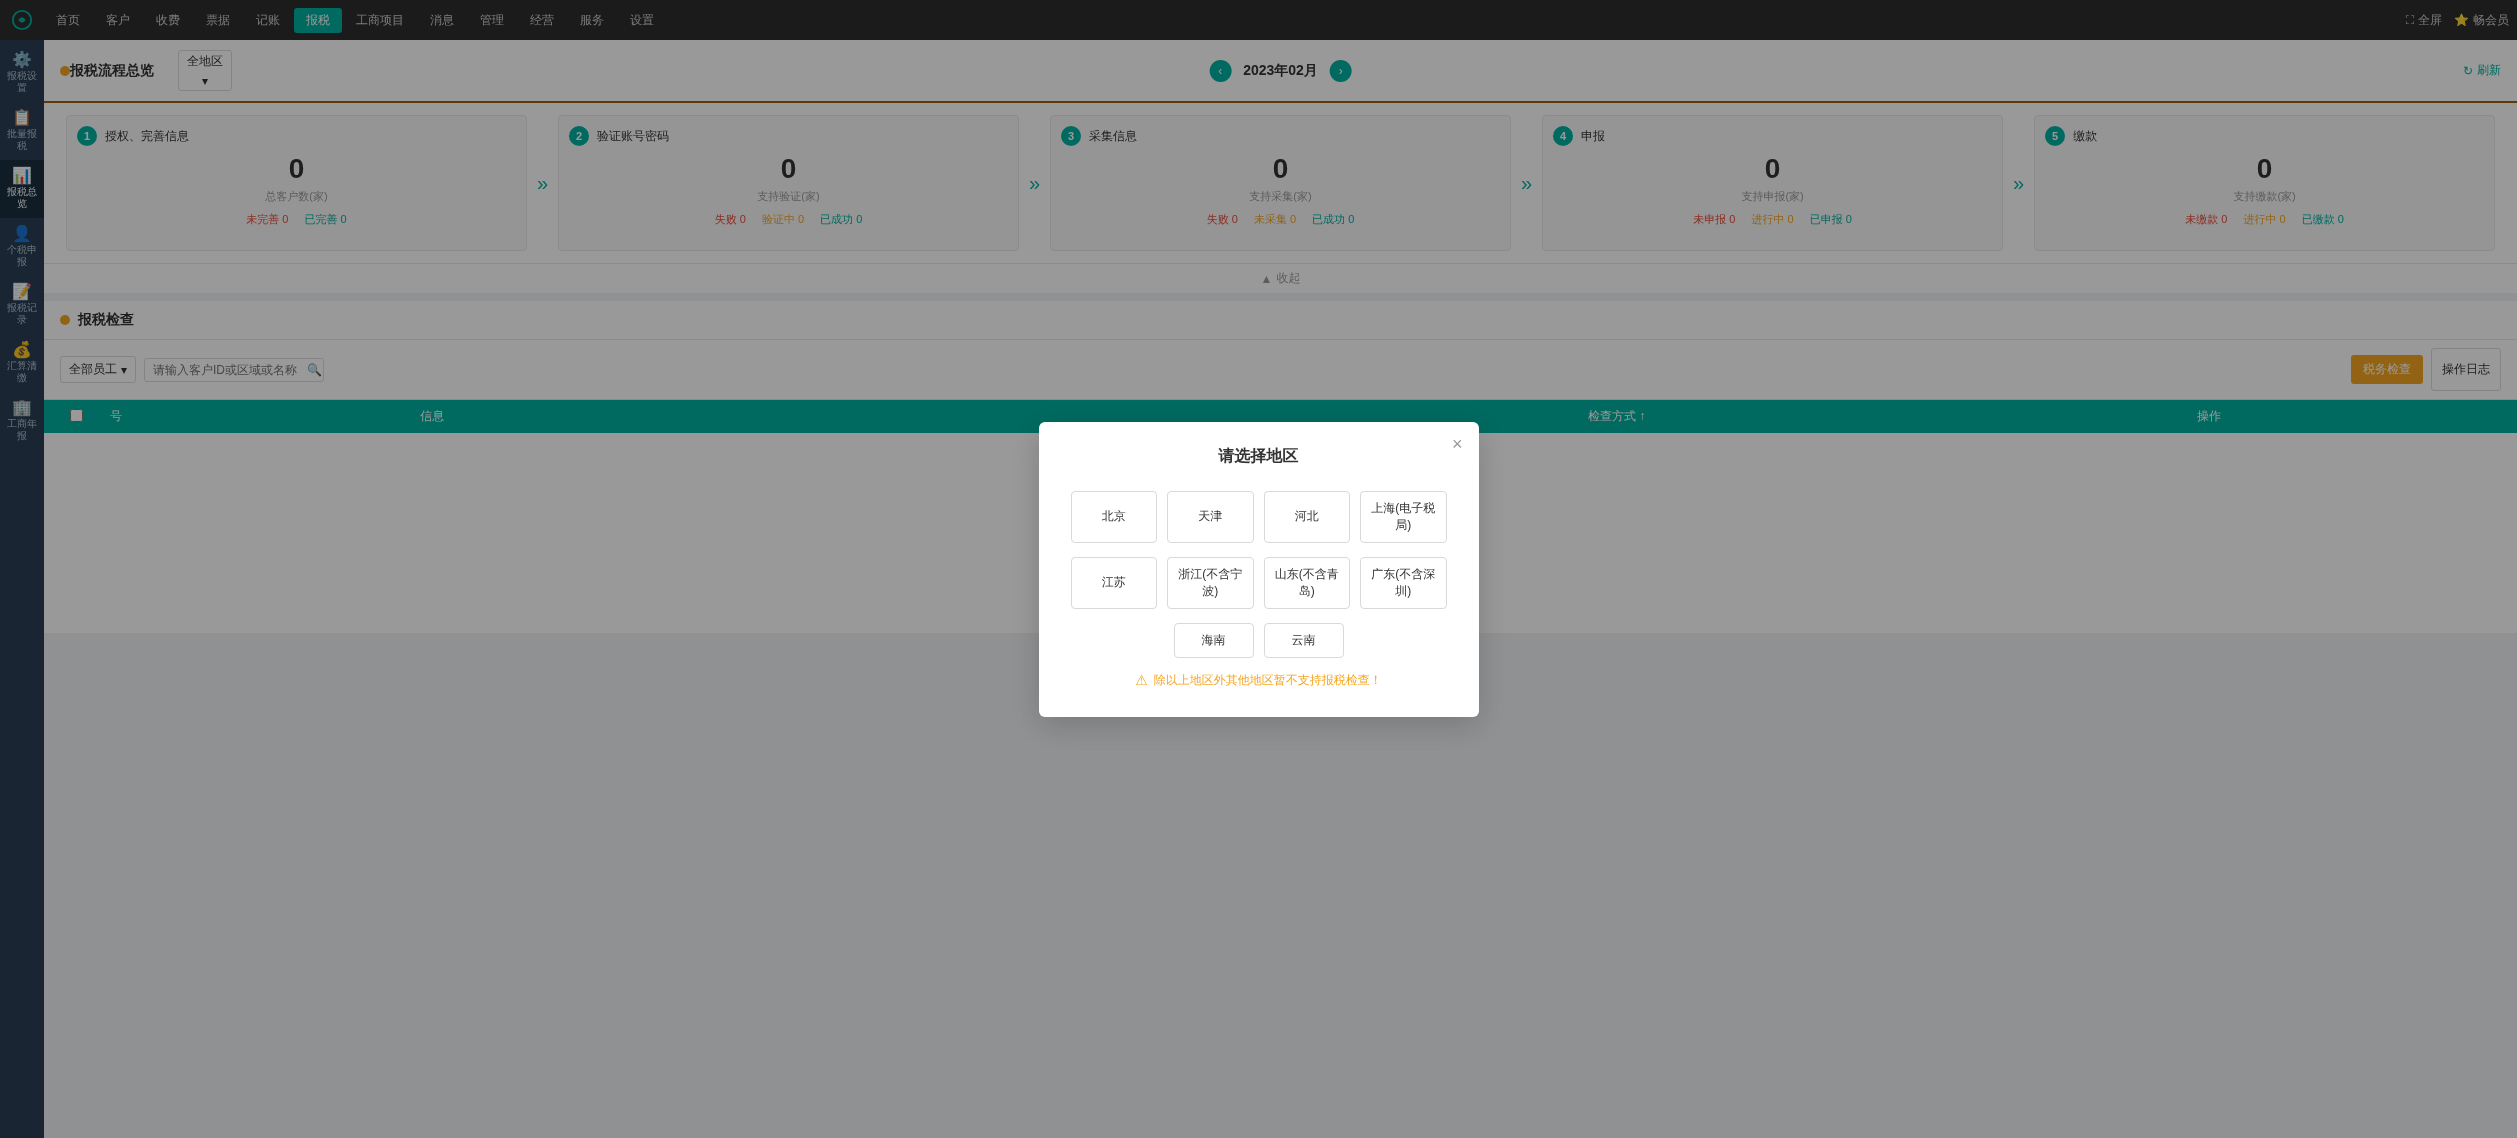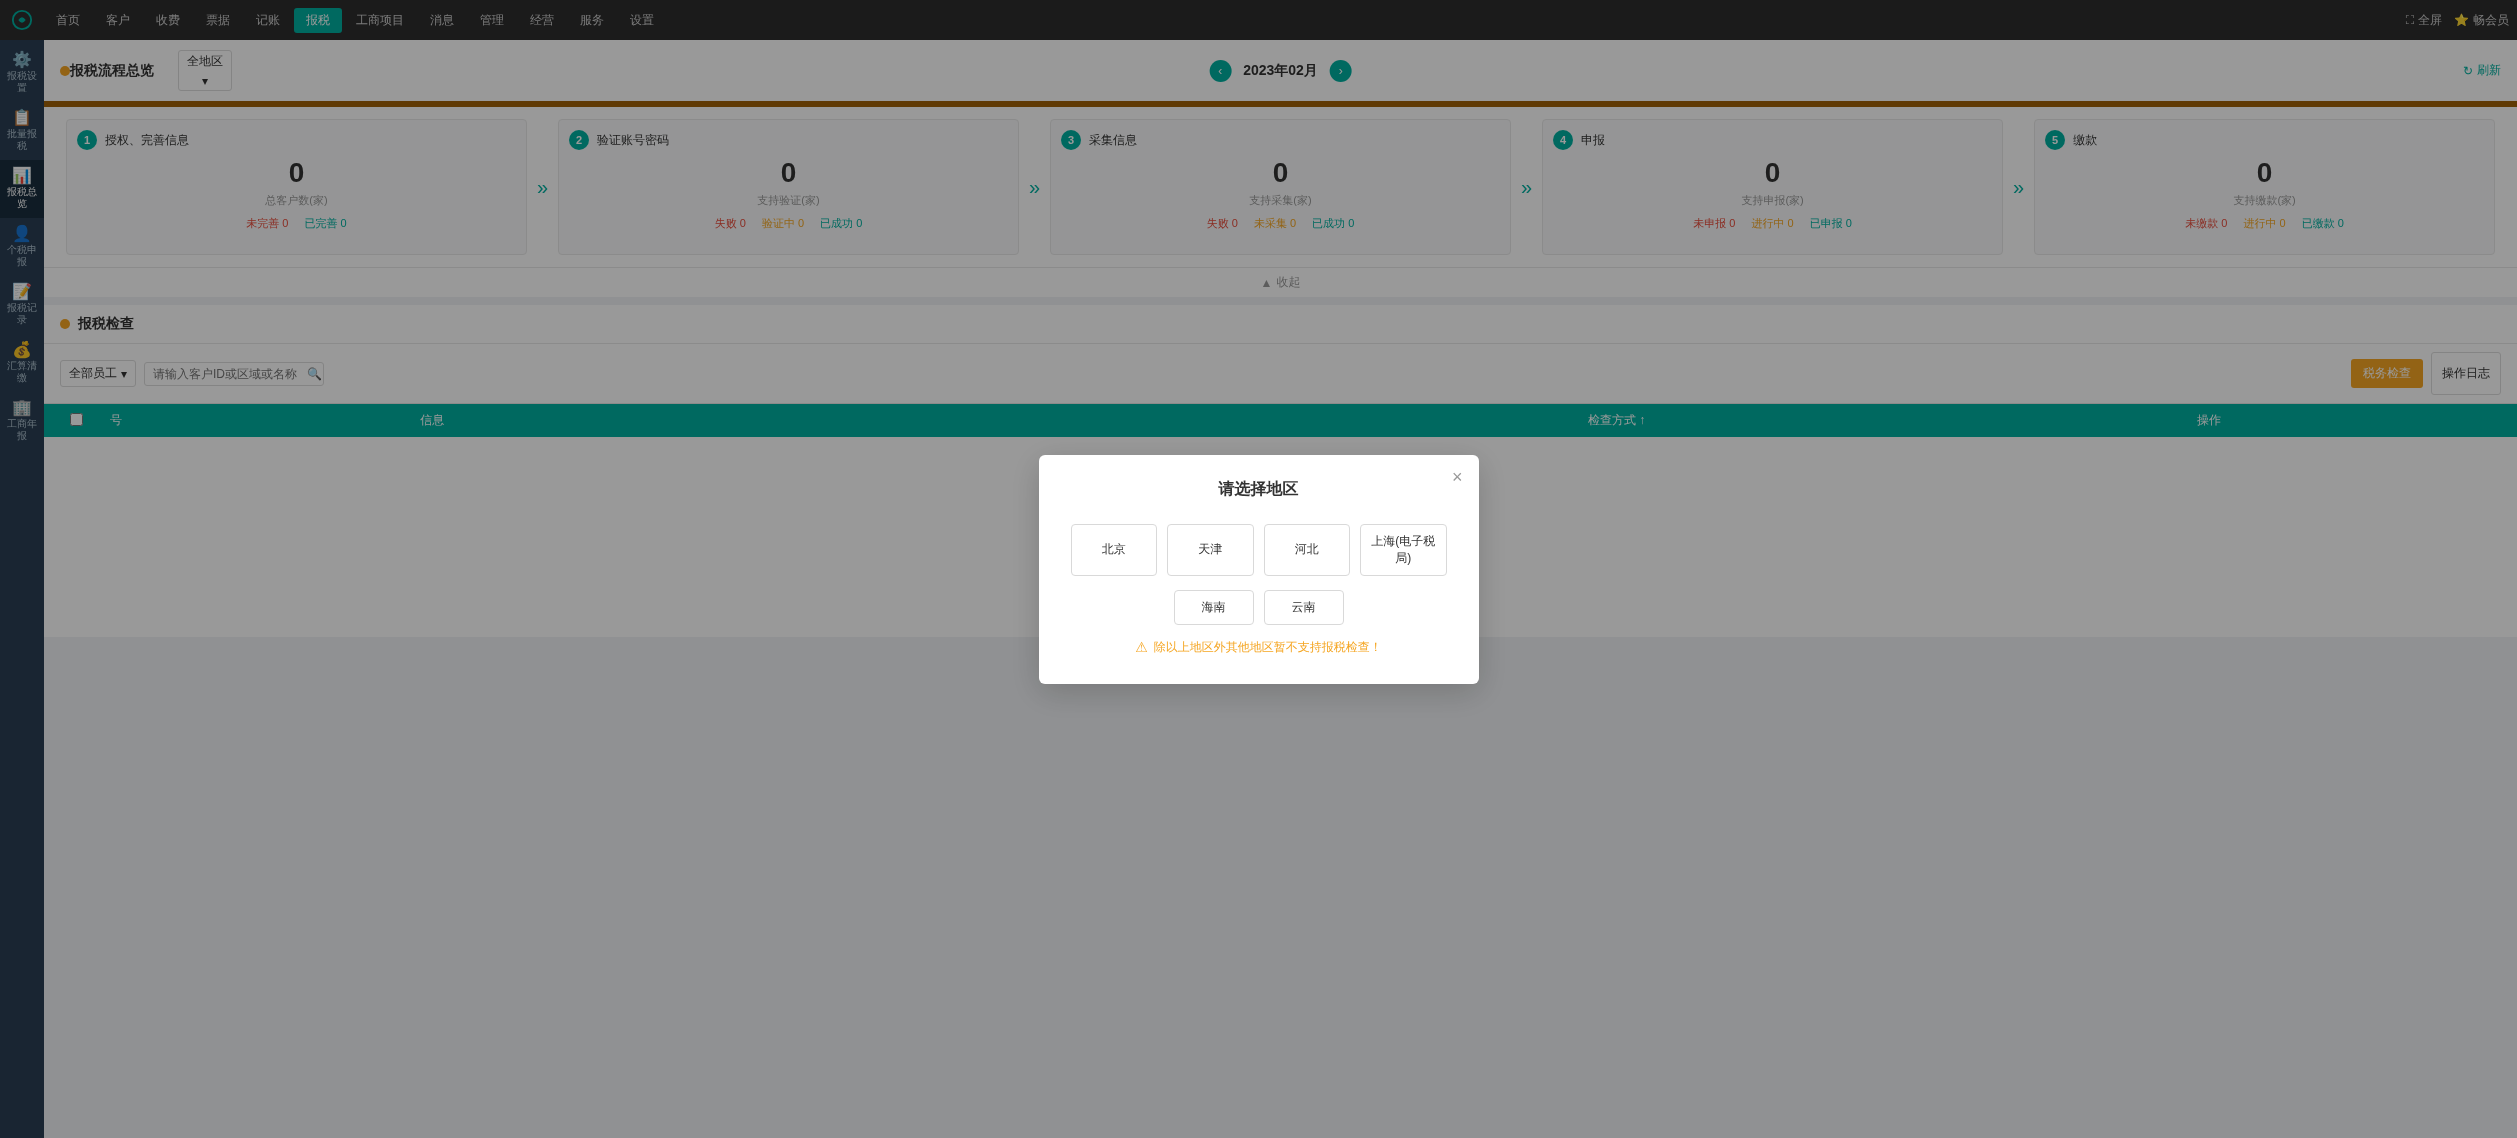--- a/index.html
+++ b/index.html
@@ -273,21 +273,21 @@
     }
     .warning-icon { font-size: 14px; }
 
     
     .flow-top-bar {
       background: #fff;
       padding: 10px 16px;
       display: flex;
       align-items: center;
       position: relative;
-      border-bottom: 6px solid #a16207;
+      border-bottom: 2px solid #a16207;
     }
   </style>
 </head>
 <body>
 
 <div class="top-nav">
   <div class="logo">
     <svg viewBox="0 0 24 24" fill="none">
       <circle cx="12" cy="12" r="10" stroke="#00b0a0" stroke-width="2"></circle>
       <path d="M8 12 Q12 6 16 12 Q12 18 8 12Z" fill="#00b0a0"></path>
@@ -482,20 +482,26 @@
     <button class="dialog-close">×</button>
     <div class="dialog-title">请选择地区</div>
 
     <div class="region-grid">
       <button class="region-btn">北京</button>
       <button class="region-btn">天津</button>
       <button class="region-btn">河北</button>
       <button class="region-btn">上海(电子税局)</button>
     </div>
 
+    <div class="region-grid">
+      <button class="region-btn">江苏</button>
+      <button class="region-btn">浙江(不含宁波)</button>
+      <button class="region-btn">山东(不含青岛)</button>
+      <button class="region-btn">广东(不含深圳)</button>
+    </div>
 
     <div class="region-row-2">
       <button class="region-btn">海南</button>
       <button class="region-btn">云南</button>
     </div>
 
     <div class="dialog-warning">
       <span class="warning-icon">⚠</span>
       <span>除以上地区外其他地区暂不支持报税检查！</span>
     </div>

